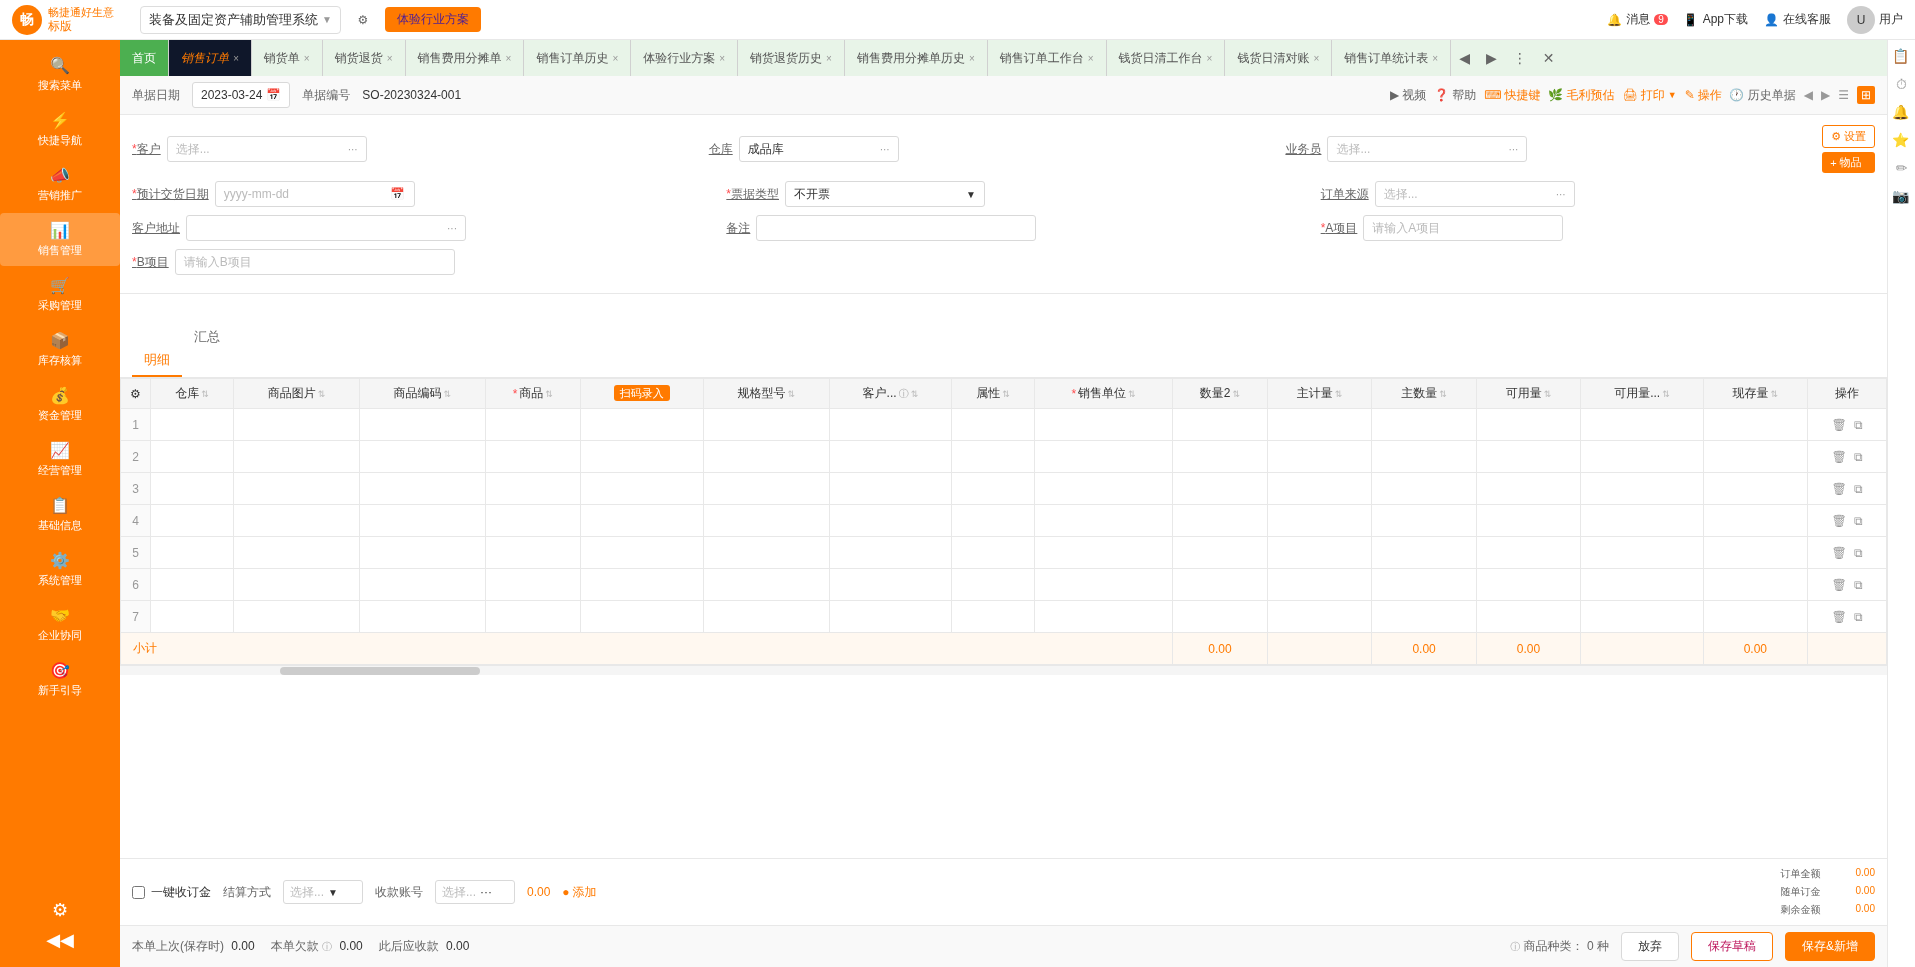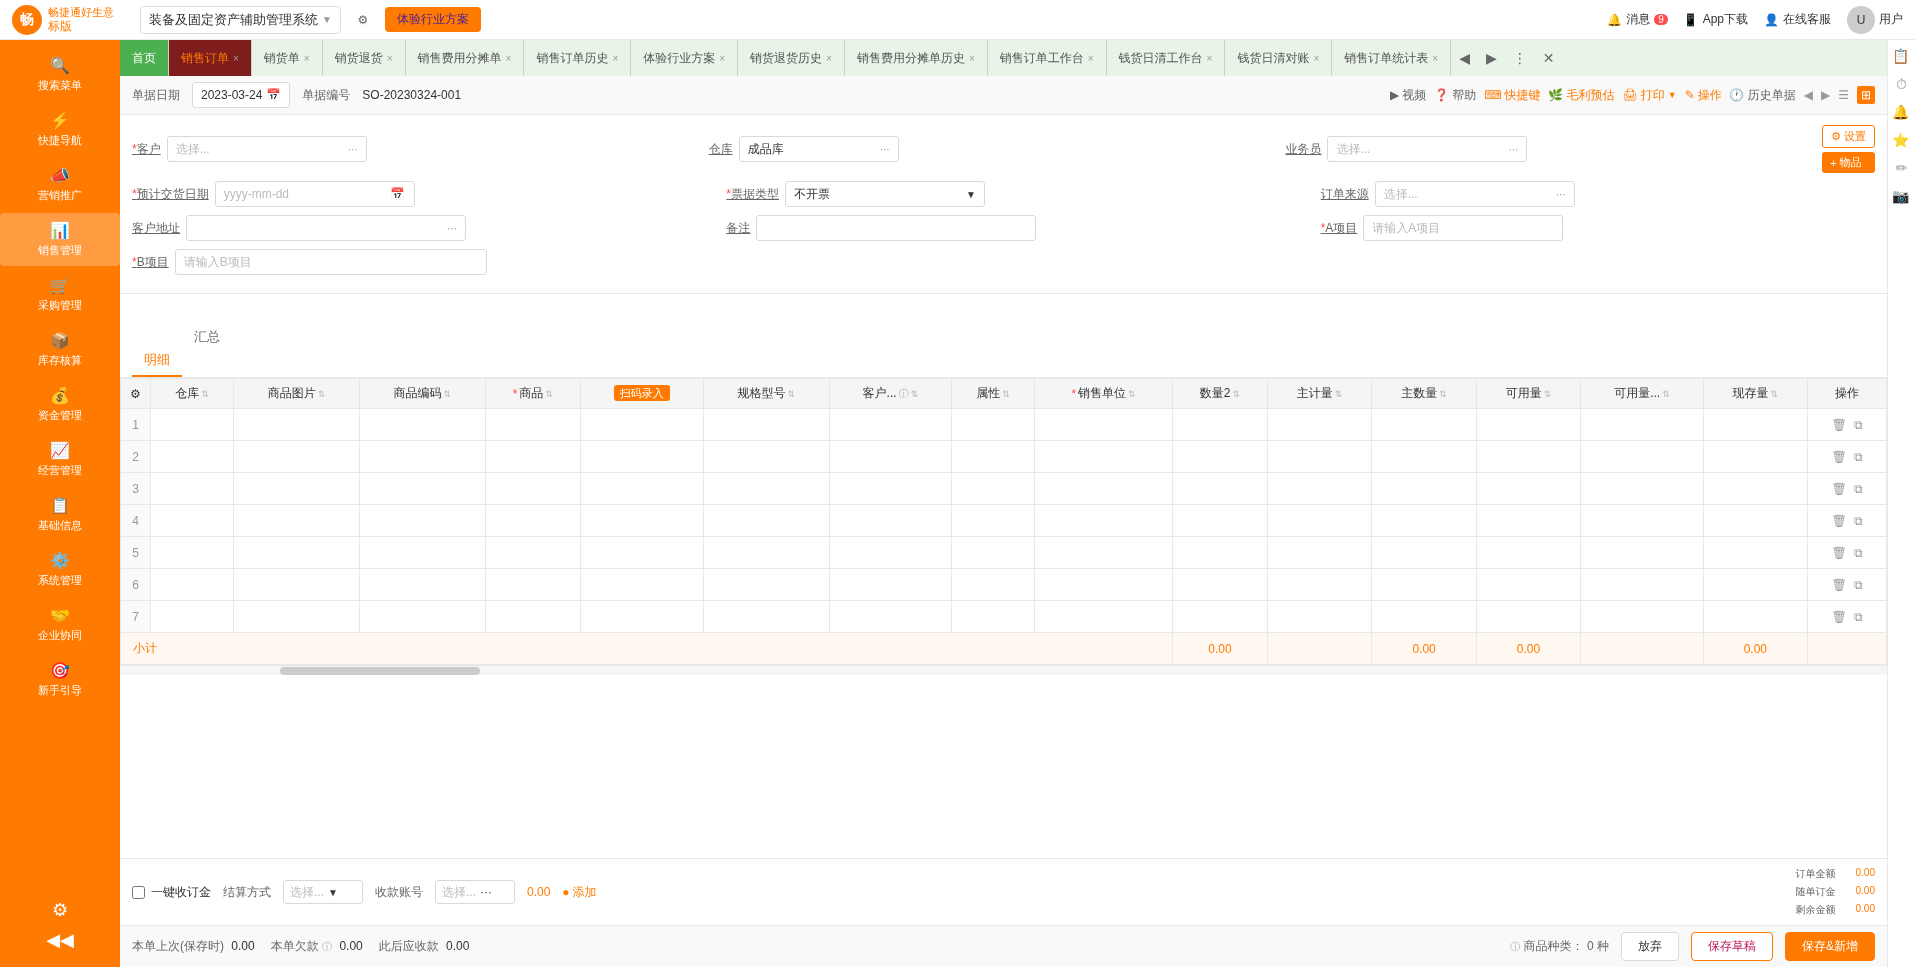--- a/index.html
+++ b/index.html
@@ -28,21 +28,21 @@
     .sidebar-bottom { margin-top: auto; display: flex; flex-direction: column; align-items: center; gap: 8px; padding: 8px; width: 100%; }
     .sidebar-bottom-item { color: white; font-size: 18px; cursor: pointer; }
 
     
     .main-area { flex: 1; display: flex; flex-direction: column; overflow: hidden; background: #fff; }
 
     
     .tab-bar { display: flex; align-items: center; background: #e8f4e8; height: 36px; overflow: hidden; flex-shrink: 0; }
     .tab { display: flex; align-items: center; gap: 4px; padding: 0 12px; height: 36px; cursor: pointer; font-size: 12px; color: #555; border-right: 1px solid #d0d0d0; white-space: nowrap; }
     .tab.home { background: #4caf50; color: white; }
-    .tab.active { background: #7f1d1d; color: #ff7a00; }
+    .tab.active { background: #0f172a; color: #ff7a00; font-style: italic; }
     .tab .close { color: #999; font-size: 10px; cursor: pointer; }
     .tab-nav { display: flex; align-items: center; gap: 4px; padding: 0 8px; color: #666; cursor: pointer; font-size: 14px; }
 
     
     .content { flex: 1; overflow: hidden; display: flex; flex-direction: column; }
 
     
     .toolbar { display: flex; align-items: center; gap: 12px; padding: 6px 12px; background: #f9f9f9; border-bottom: 1px solid #e8e8e8; font-size: 12px; flex-shrink: 0; }
     .toolbar-label { color: #666; }
     .toolbar-value { color: #333; font-weight: 500; }
@@ -393,21 +393,21 @@
             <label><span style="color:#ff4d4f;">*</span><span>A项目</span></label>
             <div class="form-input placeholder" style="width:200px;">
               <span>请输入A项目</span>
             </div>
           </div>
         </div>
 
         <div class="form-row">
           <div class="form-field">
             <label><span style="color:#ff4d4f;">*</span><span>B项目</span></label>
-            <div class="form-input placeholder" style="width:312px;">
+            <div class="form-input placeholder" style="width:280px;">
               <span>请输入B项目</span>
             </div>
           </div>
         </div>
       </div>
 
       <div class="content-tabs">
         <div class="content-tab active">明细</div>
         <div class="content-tab">汇总</div>
       </div>
@@ -707,21 +707,21 @@
 
         <div style="margin-left:auto;display:flex;flex-direction:column;gap:4px;font-size:10px;">
           <div style="display:flex;justify-content:space-between;gap:20px;">
             <span style="color:#666;">订单全额</span>
             <span style="color:#ff7a00;">0.00</span>
           </div>
           <div style="display:flex;justify-content:space-between;gap:20px;">
             <span style="color:#666;">随单订金</span>
             <span style="color:#ff7a00;">0.00</span>
           </div>
-          <div style="display:flex;justify-content:space-between;gap:20px;">
+          <div style="display:flex;justify-content:space-between;gap:35px;">
             <span style="color:#666;">剩余金额</span>
             <span style="color:#ff7a00;">0.00</span>
           </div>
         </div>
       </div>
 
       <div class="bottom-status">
         <span class="status-item">
           <span>本单上次(保存时)</span>
           <span class="status-value" style="margin-left:4px;">0.00</span>

